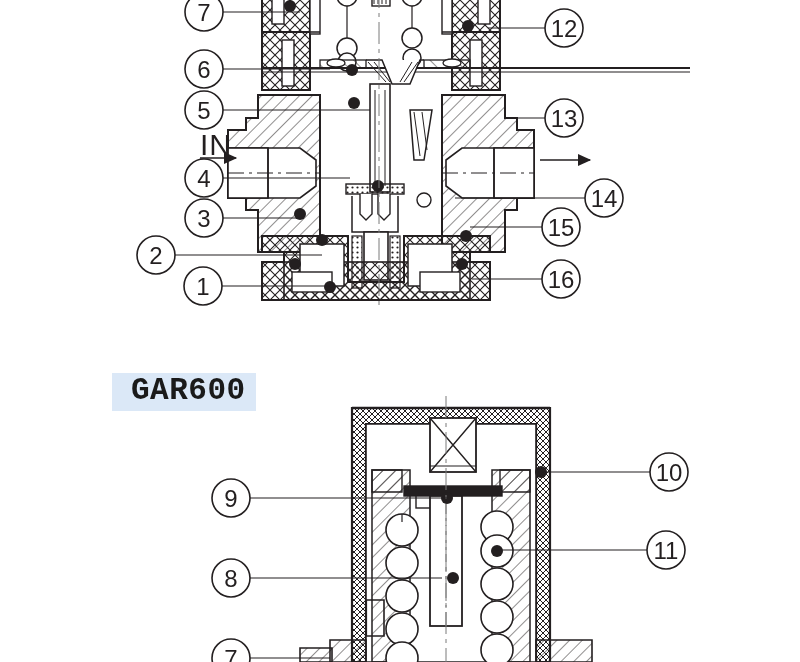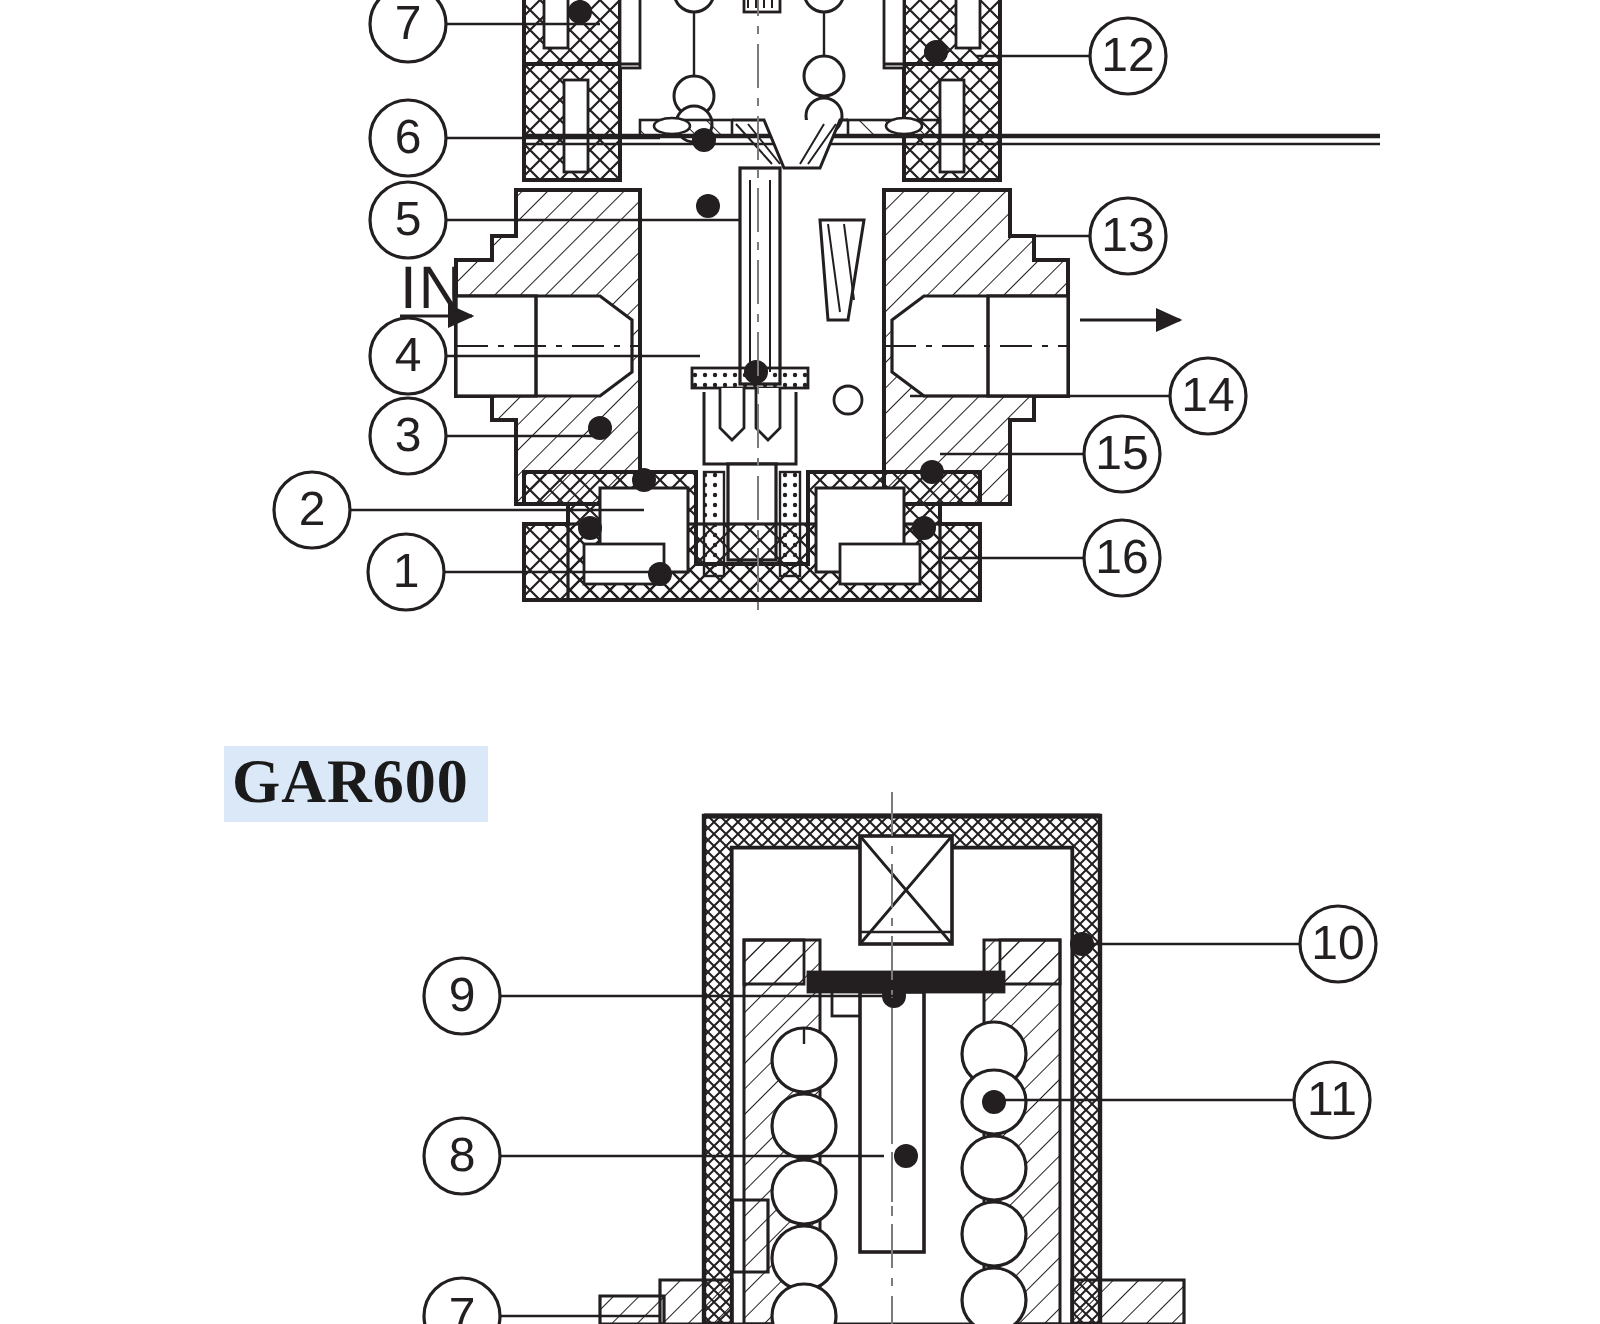--- a/index.html
+++ b/index.html
@@ -10,26 +10,26 @@
     color:#231f20;
   }
   #stage{position:absolute;inset:0;width:800px;height:662px;}
   svg#drawing{position:absolute;left:0;top:0;width:800px;height:662px;display:block;}
 
   .model-label{
     position:absolute;
     display:inline-block;
     background:#dbe8f7;
     color:#1a1a1a;
-    font-family:Liberation Serif, serif;
+    font-family:Liberation Mono, monospace;
     font-weight:bold;
     font-size:31px;
     letter-spacing:0.5px;
     line-height:34px;
-    padding:1px 10px 3px 4px;
+    padding:1px 10px 3px 19px;
     white-space:nowrap;
   }
   .flow-label{
     position:absolute;
     font-family:"Liberation Sans", sans-serif;
     font-size:30px;
     font-weight:400;
     color:#231f20;
     letter-spacing:1px;
     white-space:nowrap;

